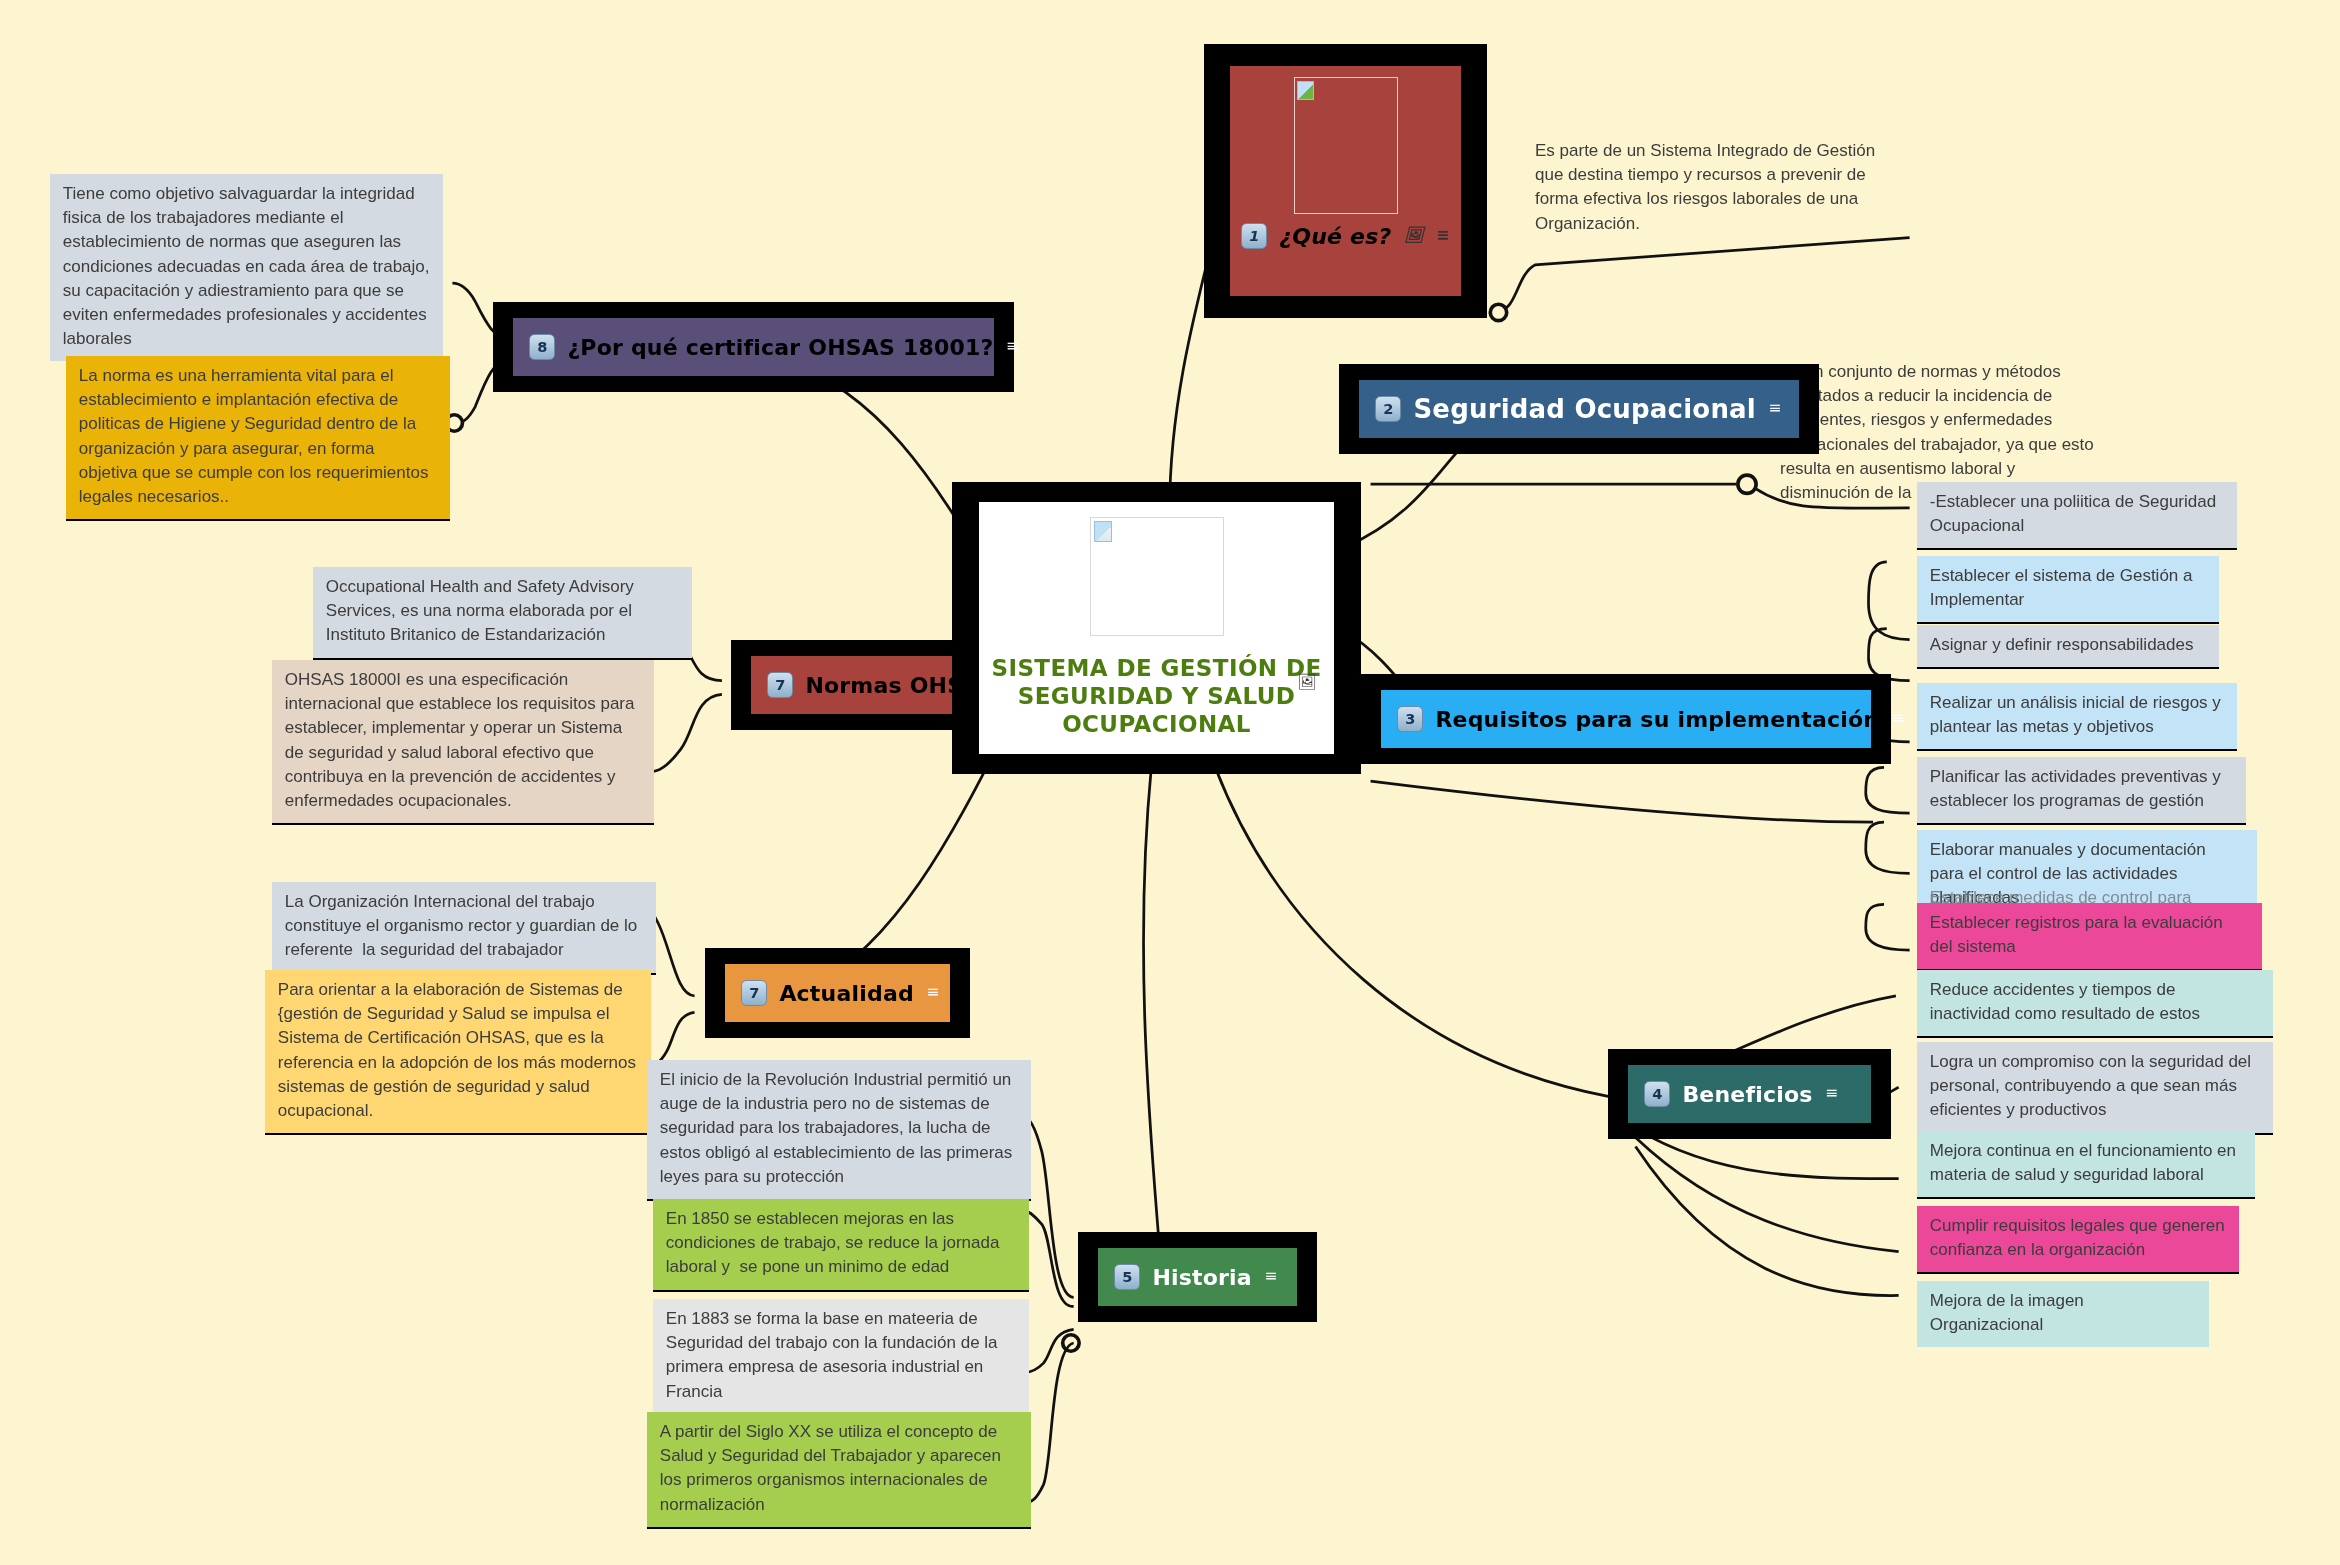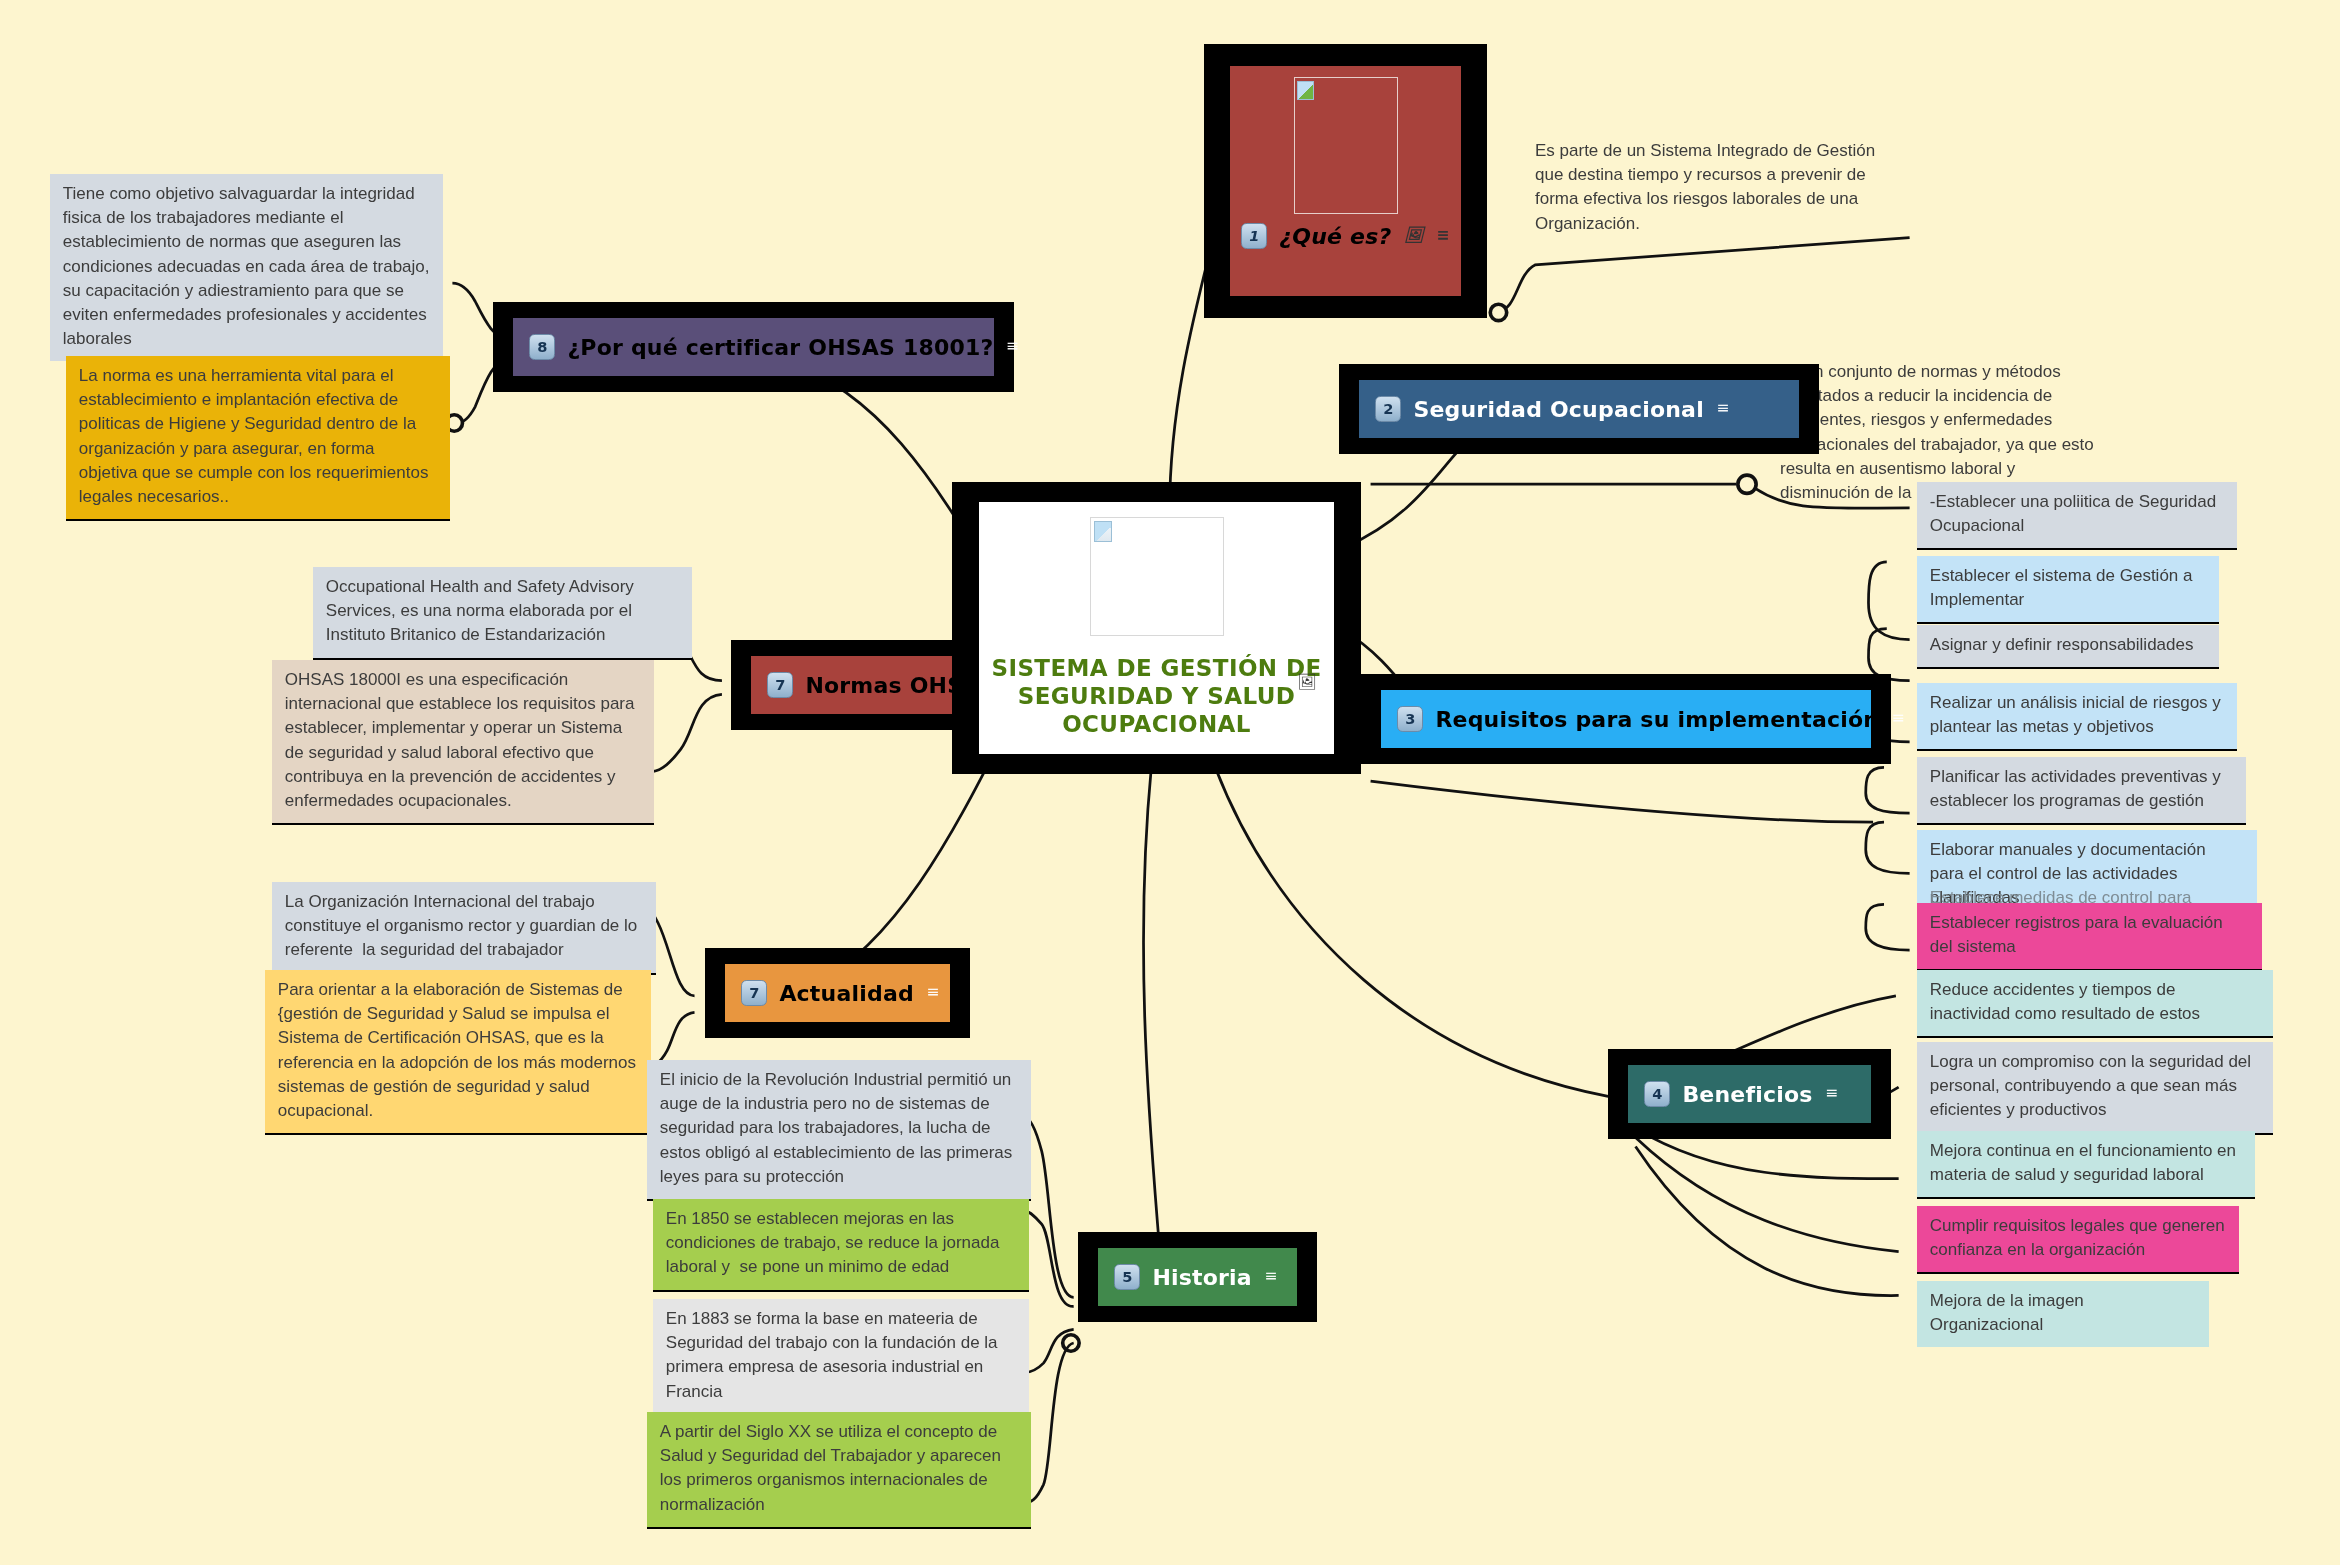--- a/index.html
+++ b/index.html
@@ -269,21 +269,21 @@
       <span class="note-icon">≡</span>
     </div>
   </div>
 
   <div class="leaf" style="left:50px; top:174px; width:393px; background:#d4dae1;">Tiene como objetivo salvaguardar la integridad fisica de los trabajadores mediante el establecimiento de normas que aseguren las condiciones adecuadas en cada área de trabajo, su capacitación y adiestramiento para que se eviten enfermedades profesionales y accidentes laborales</div>
   <div class="leaf bordered" style="left:66px; top:356px; width:384px; background:#eab308;">La norma es una herramienta vital para el establecimiento e implantación efectiva de politicas de Higiene y Seguridad dentro de la organización y para asegurar, en forma objetiva que se cumple con los requerimientos legales necesarios..</div>
 
   <div class="node" style="left:1339px; top:364px; width:480px; height:90px;">
     <div class="inner" style="left:20px; top:16.4px; right:20px; bottom:16.4px; background:#356089; padding:0 16.4px;">
       <span class="badge">2</span>
-      <span class="node-label" style="font-size:22px;color:#fff">Seguridad Ocupacional</span>
+      <span class="node-label" style="font-size:26px;color:#fff">Seguridad Ocupacional</span>
       <span class="note-icon">≡</span>
     </div>
   </div>
 
   <div class="leaf" style="left:1780px; top:352px; width:329px; background:transparent; padding-left:0;">Es un conjunto de normas y métodos orientados a reducir la incidencia de accidentes, riesgos y enfermedades ocupacionales del trabajador, ya que esto resulta en ausentismo laboral y disminución de la productividad</div>
 
   <div class="node" style="left:1361px; top:674px; width:530px; height:90px;">
     <div class="inner" style="left:20px; top:16.4px; right:20px; bottom:16.4px; background:#29aef4; padding:0 16.4px;">
       <span class="badge">3</span>
       <span class="node-label" style="font-size:22px">Requisitos para su implementación</span>

